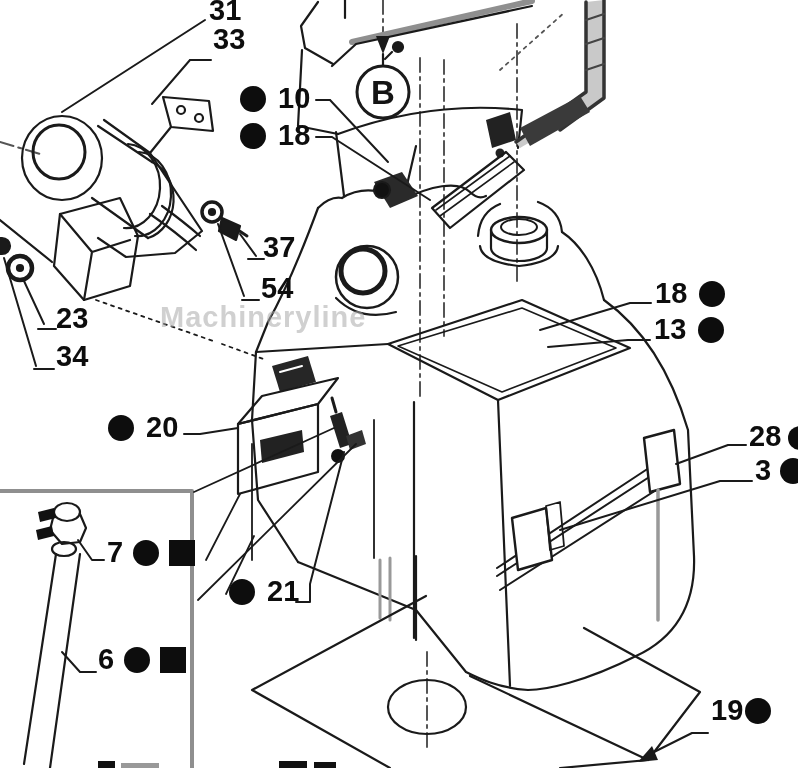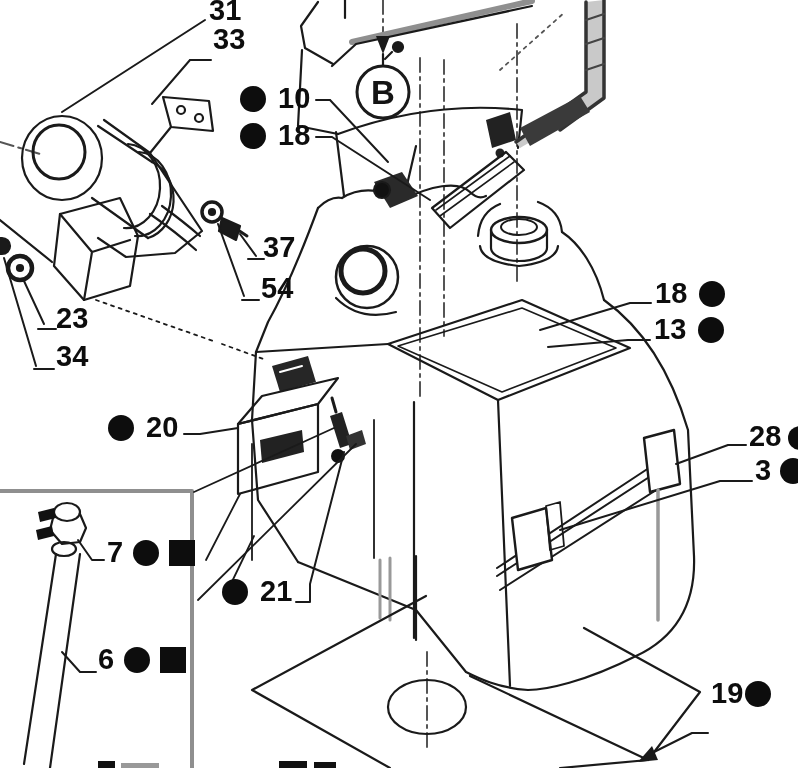--- a/index.html
+++ b/index.html
@@ -198,20 +198,21 @@
   <circle cx="800" cy="438" r="12" fill="#0d0d0d"></circle>
 
   <g stroke="none">
     <rect x="98" y="761" width="17" height="7" fill="#111"></rect>
     <rect x="121" y="763" width="38" height="5" fill="#999"></rect>
     <rect x="279" y="761" width="28" height="7" fill="#111"></rect>
     <rect x="314" y="762" width="22" height="6" fill="#111"></rect>
   </g>
 </svg>
 
+<div class="watermark">Machineryline</div>
 
 <div class="viewmark">B</div>
 
 <div class="callout" style="left:209px;top:-4px">
   <span>31</span>
 </div>
 
 <div class="callout" style="left:213px;top:25px">
   <span>33</span>
 </div>
@@ -259,35 +260,35 @@
 
 <div class="callout" style="left:749px;top:422px">
   <span>28</span>
 </div>
 
 <div class="callout" style="left:755px;top:456px;gap:9px">
   <span>3</span>
   <span class="dot"></span>
 </div>
 
-<div class="callout" style="left:222px;top:577px">
+<div class="callout" style="left:229px;top:577px">
   <span class="dot"></span>
   <span>21</span>
 </div>
 
 <div class="callout" style="left:107px;top:538px;gap:10px">
   <span>7</span>
   <span class="dot"></span>
   <span class="sq"></span>
 </div>
 
 <div class="callout" style="left:98px;top:645px;gap:10px">
   <span>6</span>
   <span class="dot"></span>
   <span class="sq"></span>
 </div>
 
-<div class="callout" style="left:711px;top:679px;gap:2px">
+<div class="callout" style="left:711px;top:696px;gap:2px">
   <span>19</span>
   <span class="dot"></span>
 </div>
 
 </div>
 
 </body></html>

